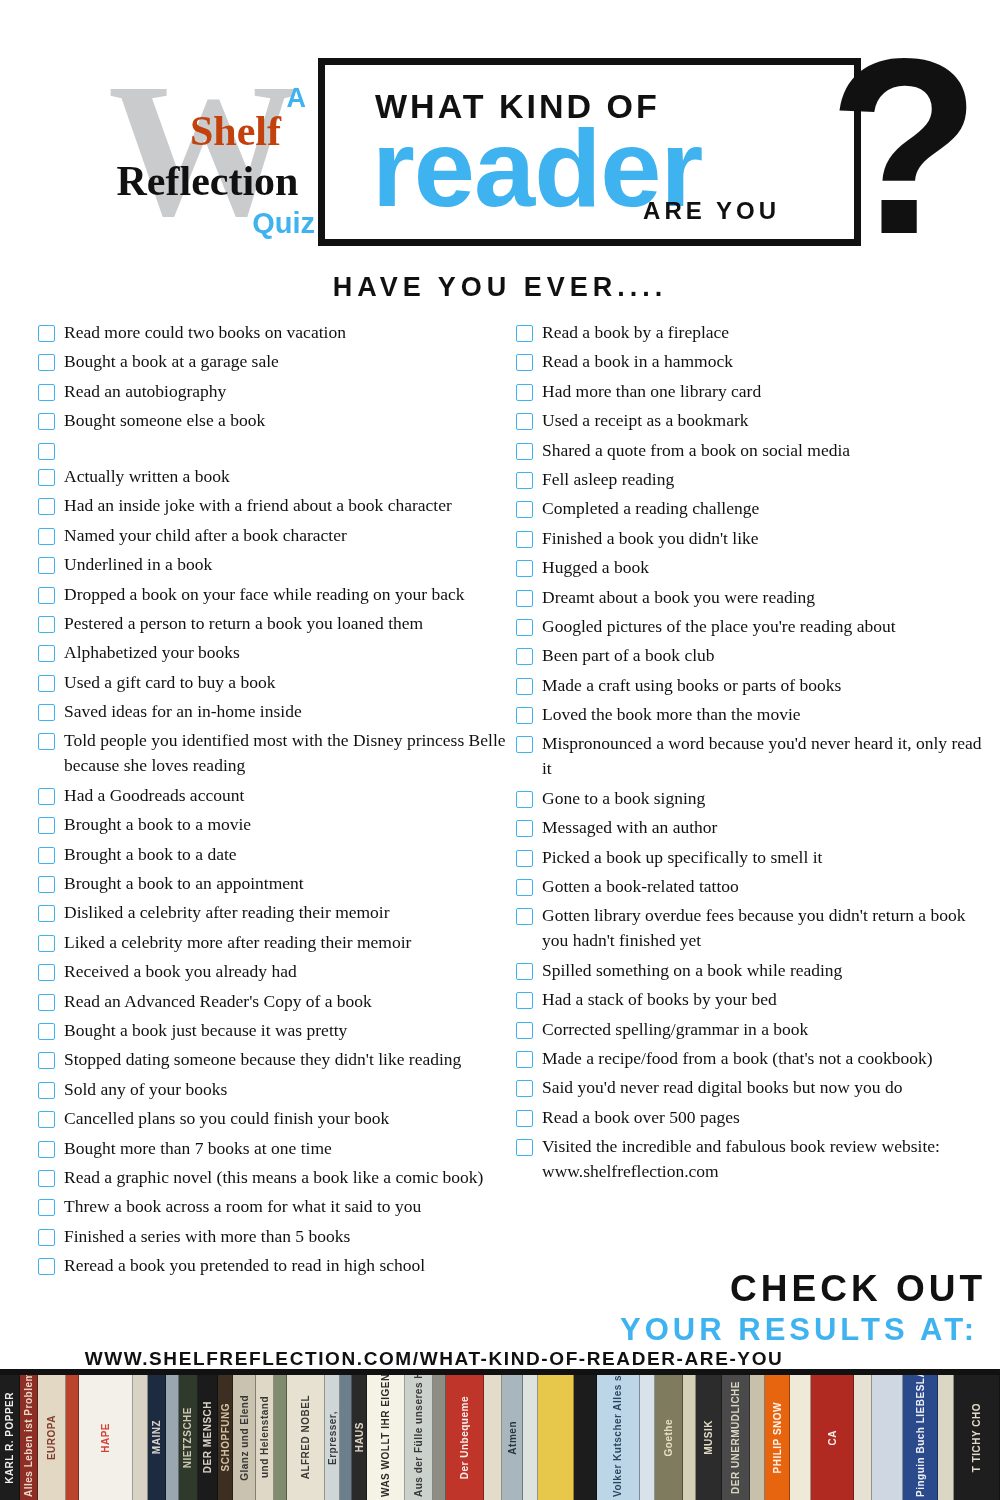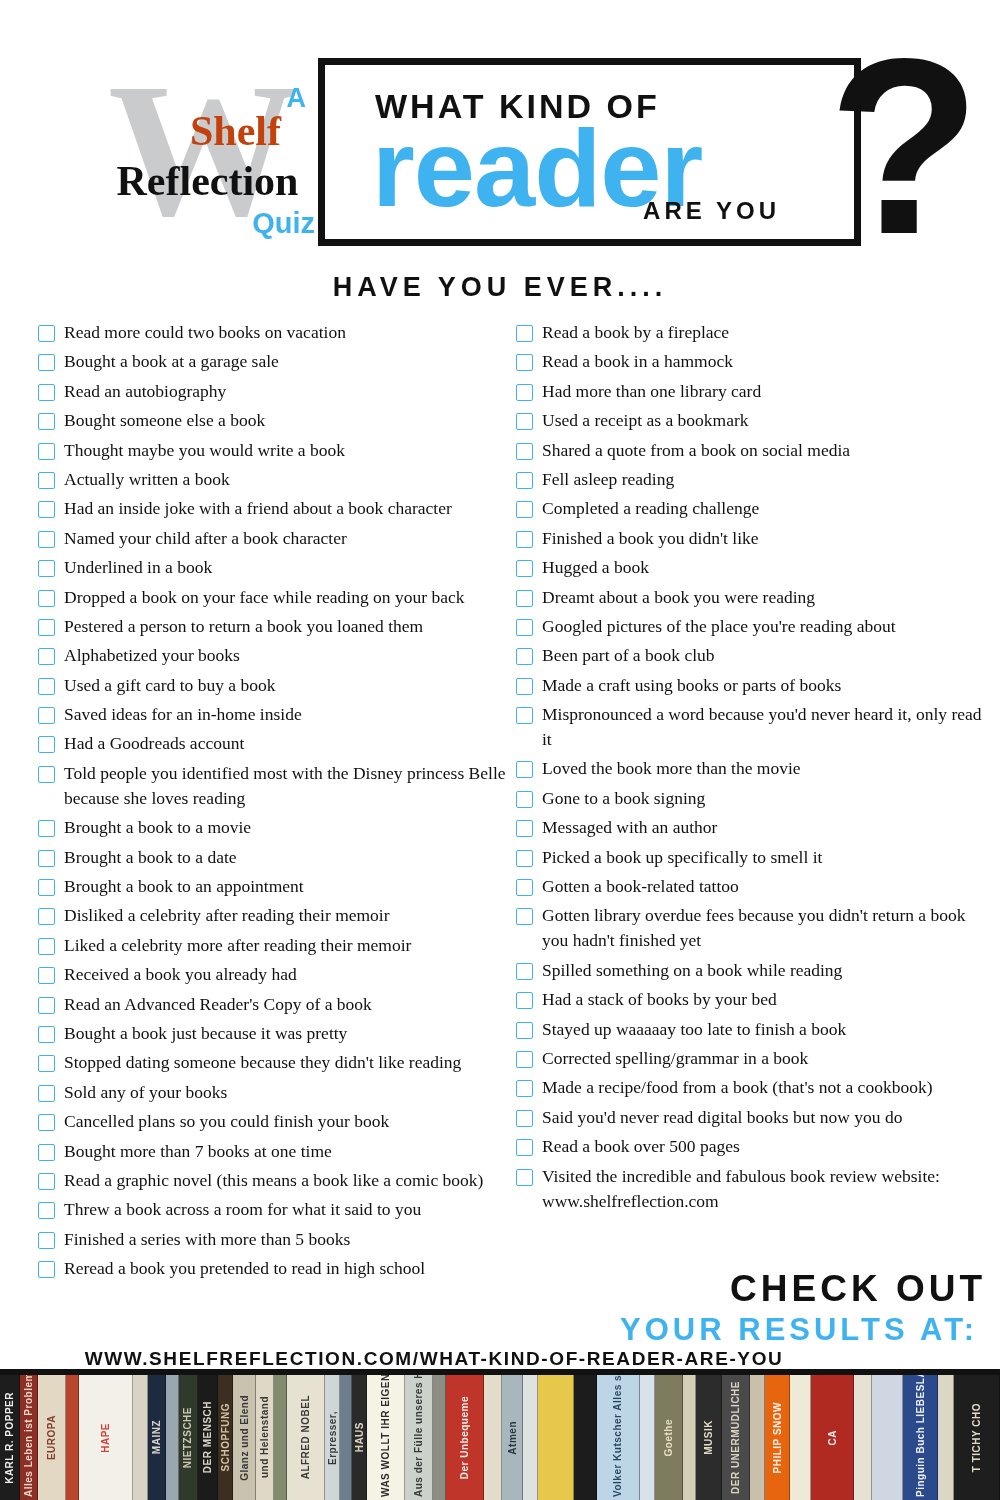--- a/index.html
+++ b/index.html
@@ -291,21 +291,20 @@
       <div class="item">
         <span class="checkbox"></span>
         <span class="item-label">Read an autobiography</span>
       </div>
       <div class="item">
         <span class="checkbox"></span>
         <span class="item-label">Bought someone else a book</span>
       </div>
       <div class="item">
         <span class="checkbox"></span>
-        <span class="item-label">Thought maybe you would write a book</span>
       </div>
       <div class="item">
         <span class="checkbox"></span>
         <span class="item-label">Actually written a book</span>
       </div>
       <div class="item">
         <span class="checkbox"></span>
         <span class="item-label">Had an inside joke with a friend about a book character</span>
       </div>
       <div class="item">
@@ -331,28 +330,28 @@
       <div class="item">
         <span class="checkbox"></span>
         <span class="item-label">Used a gift card to buy a book</span>
       </div>
       <div class="item">
         <span class="checkbox"></span>
         <span class="item-label">Saved ideas for an in-home inside</span>
       </div>
       <div class="item">
         <span class="checkbox"></span>
+        <span class="item-label">Told people you identified most with the Disney princess Belle because she loves reading</span>
+      </div>
+      <div class="item">
+        <span class="checkbox"></span>
         <span class="item-label">Had a Goodreads account</span>
       </div>
       <div class="item">
         <span class="checkbox"></span>
-        <span class="item-label">Told people you identified most with the Disney princess Belle because she loves reading</span>
-      </div>
-      <div class="item">
-        <span class="checkbox"></span>
         <span class="item-label">Brought a book to a movie</span>
       </div>
       <div class="item">
         <span class="checkbox"></span>
         <span class="item-label">Brought a book to a date</span>
       </div>
       <div class="item">
         <span class="checkbox"></span>
         <span class="item-label">Brought a book to an appointment</span>
       </div>
@@ -457,28 +456,28 @@
       <div class="item">
         <span class="checkbox"></span>
         <span class="item-label">Been part of a book club</span>
       </div>
       <div class="item">
         <span class="checkbox"></span>
         <span class="item-label">Made a craft using books or parts of books</span>
       </div>
       <div class="item">
         <span class="checkbox"></span>
+        <span class="item-label">Loved the book more than the movie</span>
+      </div>
+      <div class="item">
+        <span class="checkbox"></span>
         <span class="item-label">Mispronounced a word because you'd never heard it, only read it</span>
       </div>
       <div class="item">
         <span class="checkbox"></span>
-        <span class="item-label">Loved the book more than the movie</span>
-      </div>
-      <div class="item">
-        <span class="checkbox"></span>
         <span class="item-label">Gone to a book signing</span>
       </div>
       <div class="item">
         <span class="checkbox"></span>
         <span class="item-label">Messaged with an author</span>
       </div>
       <div class="item">
         <span class="checkbox"></span>
         <span class="item-label">Picked a book up specifically to smell it</span>
       </div>
@@ -490,24 +489,20 @@
         <span class="checkbox"></span>
         <span class="item-label">Gotten library overdue fees because you didn't return a book you hadn't finished yet</span>
       </div>
       <div class="item">
         <span class="checkbox"></span>
         <span class="item-label">Spilled something on a book while reading</span>
       </div>
       <div class="item">
         <span class="checkbox"></span>
         <span class="item-label">Had a stack of books by your bed</span>
-      </div>
-      <div class="item">
-        <span class="checkbox"></span>
-        <span class="item-label">Stayed up waaaaay too late to finish a book</span>
       </div>
       <div class="item">
         <span class="checkbox"></span>
         <span class="item-label">Corrected spelling/grammar in a book</span>
       </div>
       <div class="item">
         <span class="checkbox"></span>
         <span class="item-label">Made a recipe/food from a book (that's not a cookbook)</span>
       </div>
       <div class="item">

